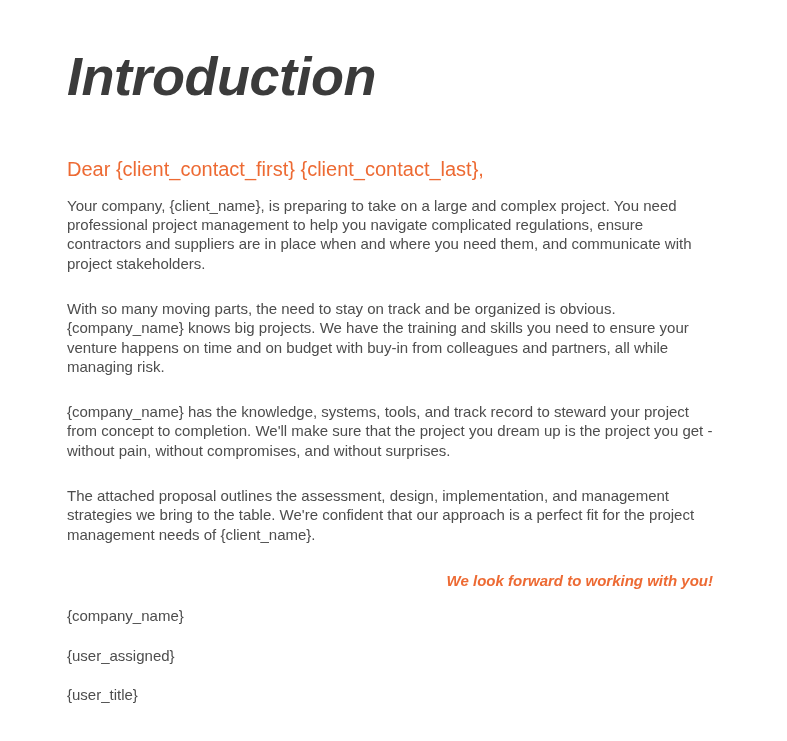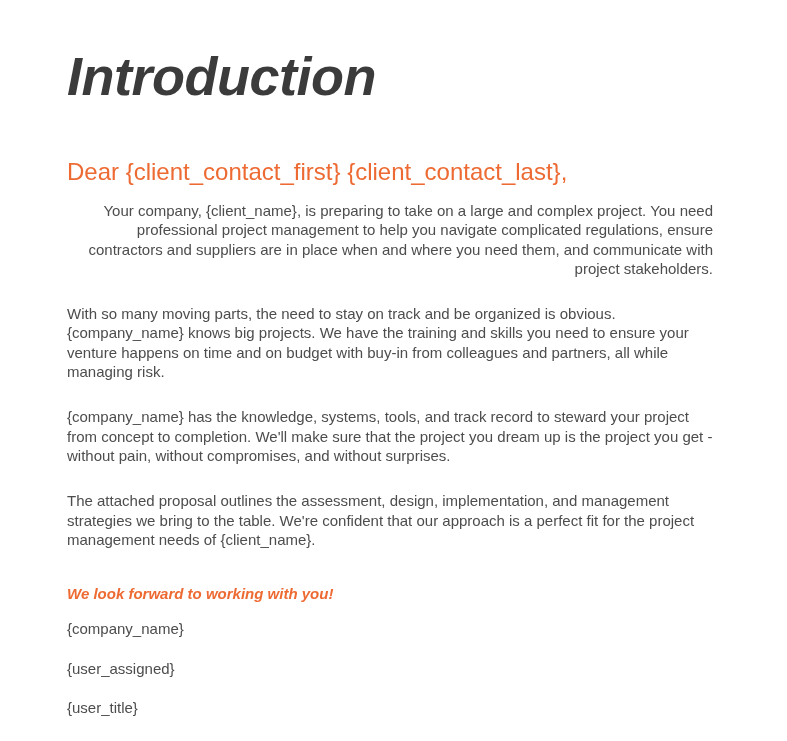--- a/index.html
+++ b/index.html
@@ -20,43 +20,43 @@
     margin-top: 44px;
     font-size: 54px;
     line-height: 1.2;
     font-weight: 700;
     color: #3b3b3b;
     letter-spacing: -0.5px;
     font-style: italic;
   }
   .salutation {
     margin-top: 47px;
-    font-size: 24px;
+    font-size: 20px;
     line-height: 1.3;
     font-weight: 400;
     color: #ed6a33;
   }
   .body-paragraph {
     margin-top: 26px;
     font-size: 15px;
     line-height: 19.3px;
     font-weight: 400;
     color: #4d4d4d;
   }
   .body-paragraph.first {
     margin-top: 14px;
-    text-align: right;
   }
   .closing-line {
-    margin-top: 35px;
+    margin-top: 27px;
     font-size: 15px;
     line-height: 19.3px;
     font-weight: 700;
     font-style: italic;
     color: #ed6a33;
+    text-align: right;
   }
   .signature-line {
     margin-top: 20px;
     font-size: 15px;
     line-height: 19.3px;
     font-weight: 400;
     color: #4d4d4d;
   }
   .signature-line.first {
     margin-top: 16px;

